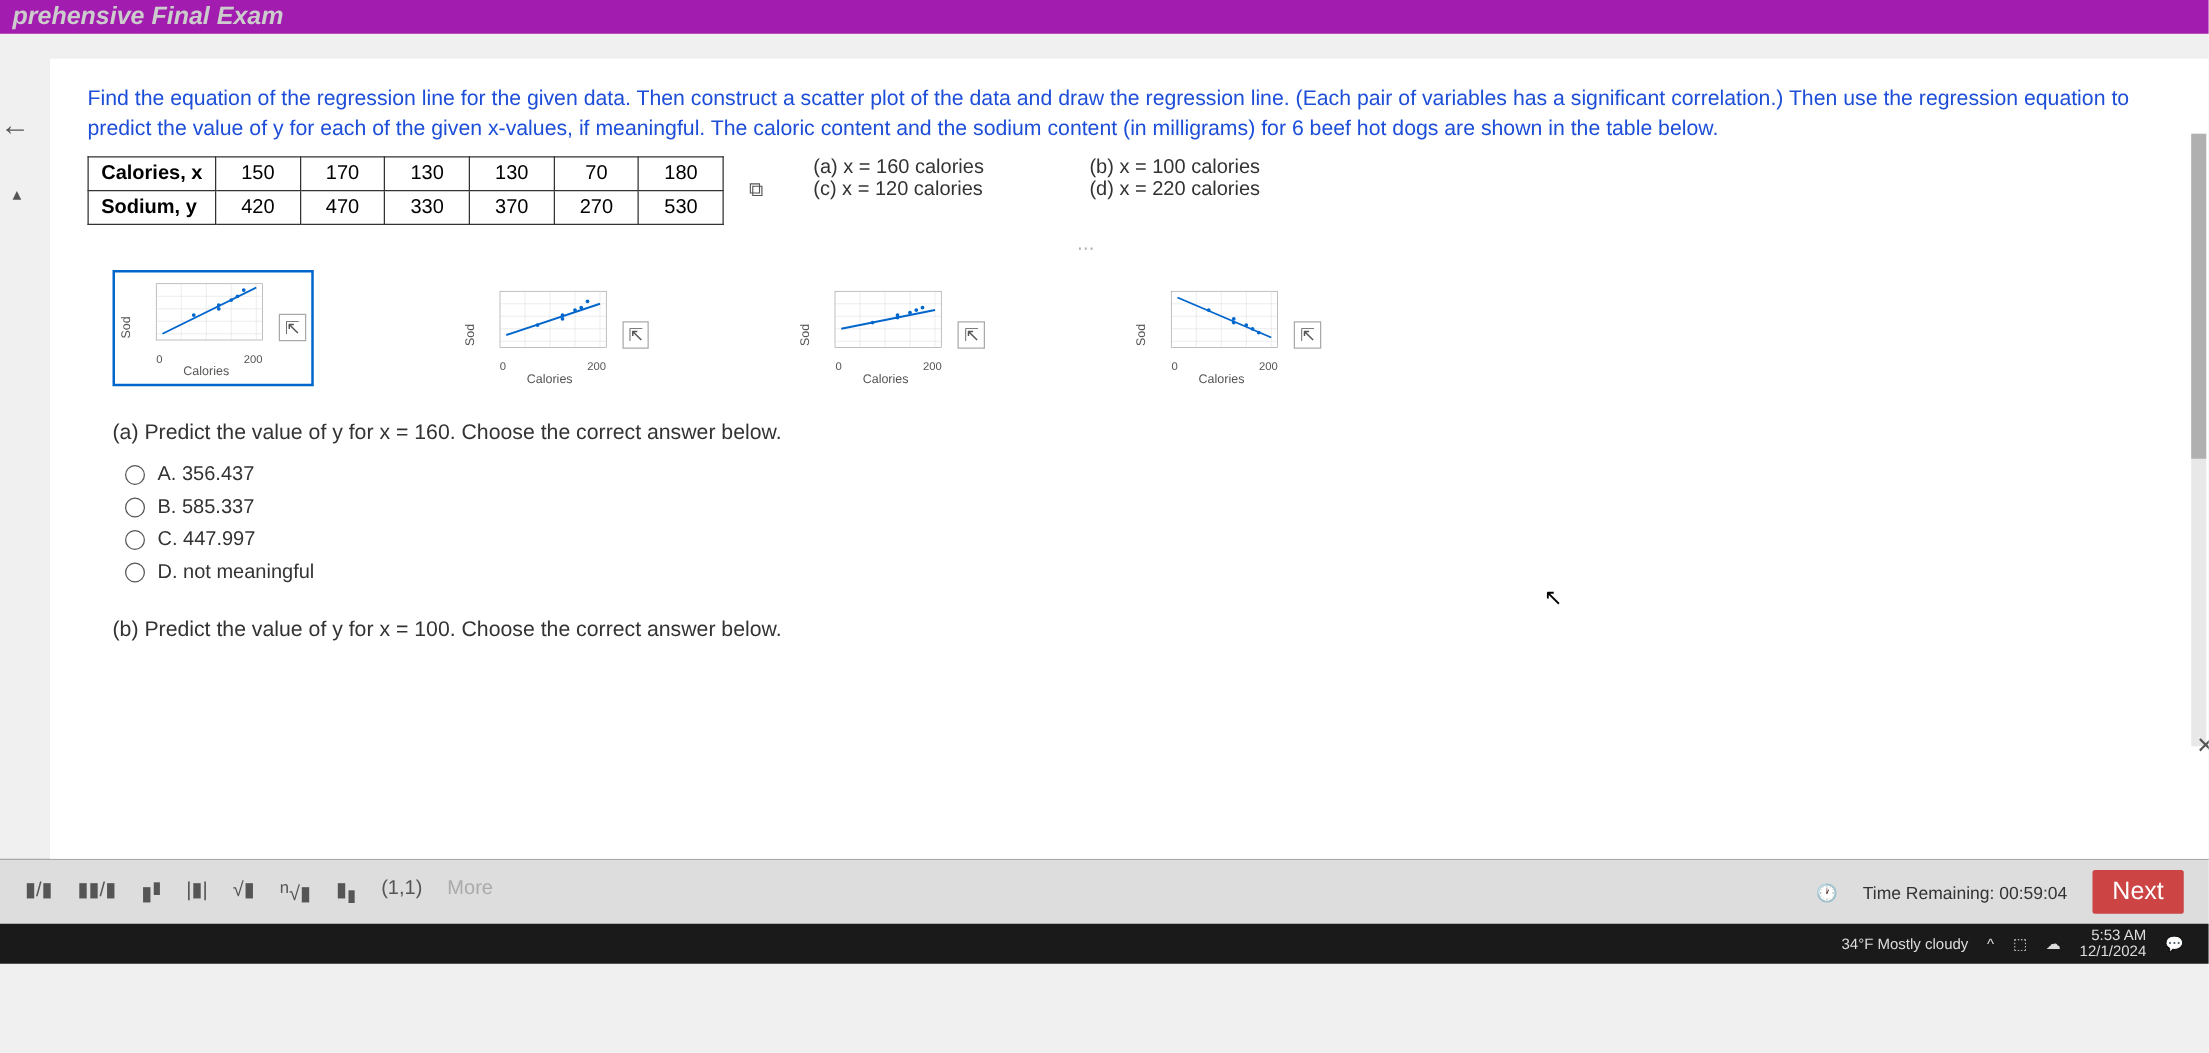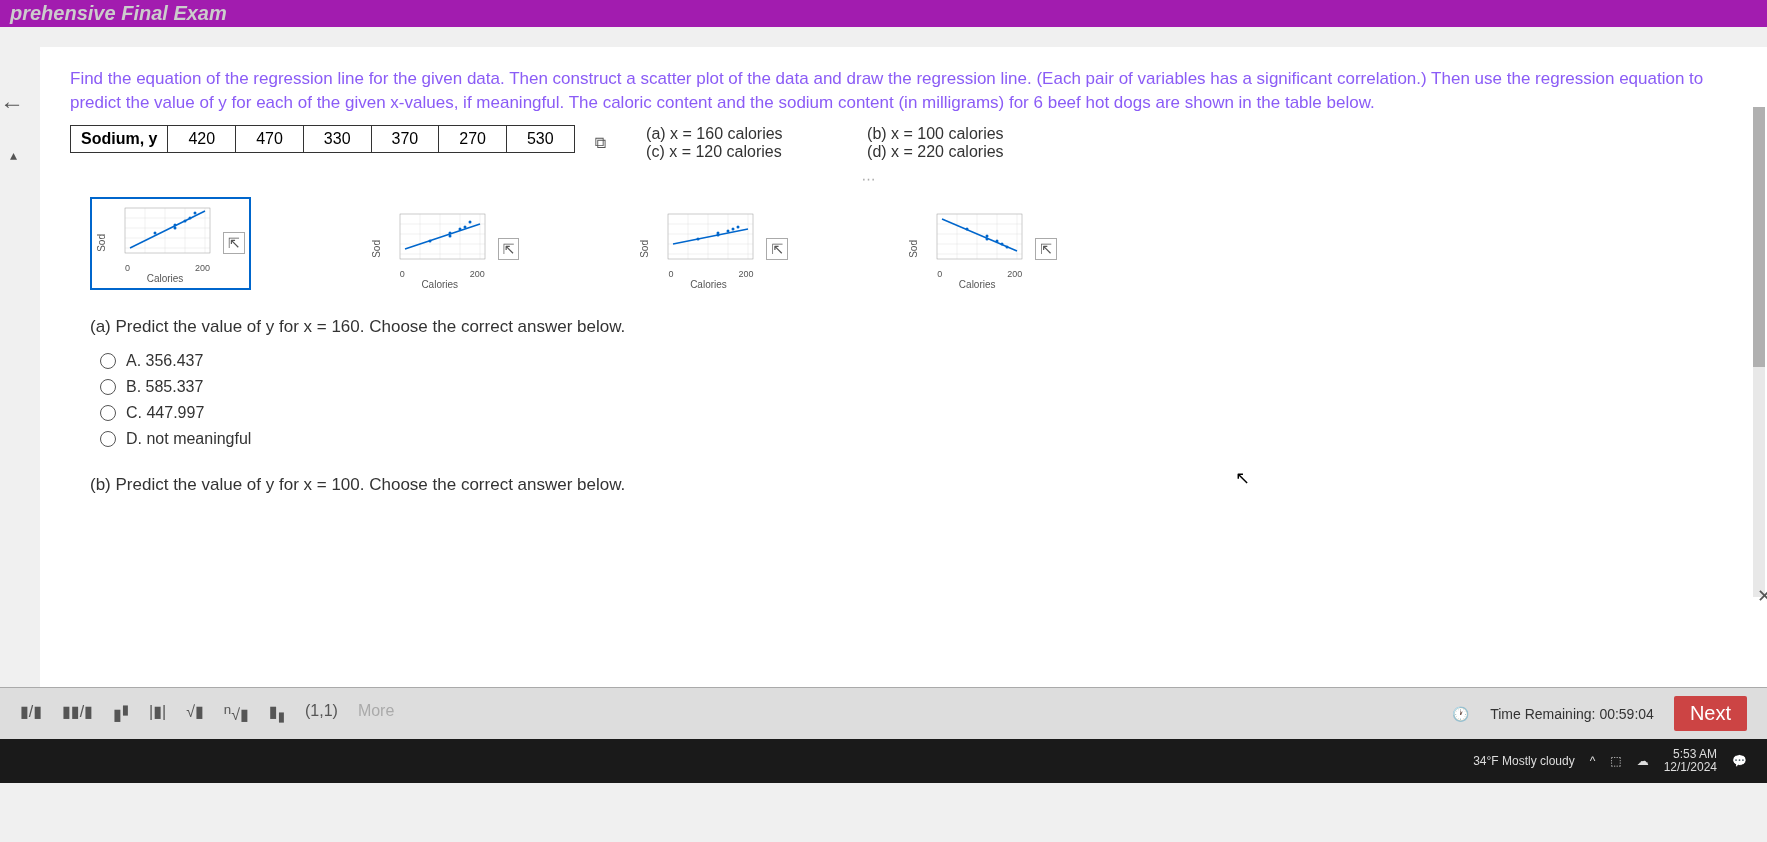--- a/index.html
+++ b/index.html
@@ -1,21 +1,21 @@
 <!DOCTYPE html>
 <html><head>
 <meta charset="utf-8">
 <style>
 * { margin: 0; padding: 0; box-sizing: border-box; }
 body { font-family: Arial, sans-serif; background: #f0f0f0; width: 1767px; height: 842px; overflow: hidden; }
 .top-bar { background: #a21caf; color: #ccc; padding: 2px 10px; font-size: 20px; font-weight: bold; font-style: italic; }
 .content-area { background: #fff; margin: 20px 0 0 40px; padding: 20px 30px; position: relative; height: 640px; }
 .back-arrow { position: absolute; left: -40px; top: 40px; font-size: 24px; color: #555; }
 .scroll-up { position: absolute; left: -30px; top: 100px; font-size: 14px; color: #555; }
-.question-text { font-size: 17px; color: #8b5cf6; line-height: 1.4; margin-bottom: 10px; }
+.question-text { font-size: 17px; color: #1d4ed8; line-height: 1.4; margin-bottom: 10px; }
 .data-row { display: flex; align-items: flex-start; gap: 20px; margin-bottom: 10px; }
 table.data-table { border-collapse: collapse; font-size: 16px; }
 table.data-table td { border: 1px solid #333; padding: 4px 20px; text-align: center; }
 table.data-table td:first-child { font-weight: bold; text-align: left; padding: 4px 10px; }
 .copy-icon { font-size: 16px; color: #555; cursor: pointer; align-self: center; }
 .x-values { font-size: 16px; color: #333; margin-left: 20px; }
 .x-values-col { display: inline-block; vertical-align: top; margin-right: 80px; }
 .divider-dots { text-align: center; font-size: 14px; color: #aaa; margin: 10px 0; letter-spacing: 3px; width: 800px; margin-left: 400px; }
 .graphs-row { display: flex; gap: 120px; margin: 10px 0 20px 20px; align-items: flex-end; }
 .graph-option { display: flex; align-items: center; gap: 8px; }
@@ -27,21 +27,21 @@
 .expand-icon { font-size: 14px; color: #555; cursor: pointer; border: 1px solid #aaa; padding: 2px 4px; }
 .sub-question { font-size: 17px; color: #333; margin: 27px 0 15px 20px; }
 .answer-options { margin-left: 30px; }
 .answer-option { display: flex; align-items: center; gap: 10px; font-size: 16px; color: #333; margin: 8px 0; text-align: right; }
 .radio { width: 16px; height: 16px; border: 1.5px solid #555; border-radius: 50%; display: inline-block; }
 .bottom-toolbar { background: #ddd; border-top: 1px solid #aaa; padding: 8px 20px; display: flex; justify-content: space-between; align-items: center; font-size: 14px; }
 .math-tools { display: flex; gap: 20px; color: #555; }
 .math-tools span { cursor: pointer; font-size: 16px; }
 .time-remaining { color: #333; }
 .next-btn { background: #c44; color: white; padding: 6px 16px; border-radius: 2px; font-size: 20px; }
-.win-taskbar { background: #1a1a1a; color: #ddd; padding: 4px 20px; display: flex; justify-content: flex-end; align-items: center; gap: 15px; font-size: 12px; height: 44px; }
+.win-taskbar { background: #1a1a1a; color: #ddd; padding: 4px 20px; display: flex; justify-content: flex-end; align-items: center; gap: 15px; font-size: 12px; height: 32px; }
 .cursor { position: absolute; left: 1195px; top: 420px; font-size: 18px; color: #000; }
 .close-x { position: absolute; right: -5px; bottom: 80px; font-size: 18px; color: #555; cursor: pointer; }
 .scroll-track { position: absolute; right: 2px; top: 60px; width: 12px; height: 490px; background: #e8e8e8; }
 .scroll-thumb { position: absolute; right: 2px; top: 60px; width: 12px; height: 260px; background: #b0b0b0; }
 </style>
 </head>
 <body>
 
 <div class="top-bar">
   <span>prehensive Final Exam</span>
@@ -51,20 +51,29 @@
   <div class="back-arrow">←</div>
   <div class="scroll-up">▴</div>
   <div class="scroll-track"></div>
   <div class="scroll-thumb"></div>
 
   <p class="question-text">Find the equation of the regression line for the given data. Then construct a scatter plot of the data and draw the regression line. (Each pair of variables has a significant correlation.) Then use the regression equation to predict the value of y for each of the given x-values, if meaningful. The caloric content and the sodium content (in milligrams) for 6 beef hot dogs are shown in the table below.</p>
 
   <div class="data-row">
     <table class="data-table">
       <tbody>
+          <tr>
+        <td>Calories, x</td>
+        <td>150</td>
+        <td>170</td>
+        <td>130</td>
+        <td>130</td>
+        <td>70</td>
+        <td>180</td>
+      </tr>
       <tr>
         <td>Sodium, y</td>
         <td>420</td>
         <td>470</td>
         <td>330</td>
         <td>370</td>
         <td>270</td>
         <td>530</td>
       </tr>
     </tbody>

